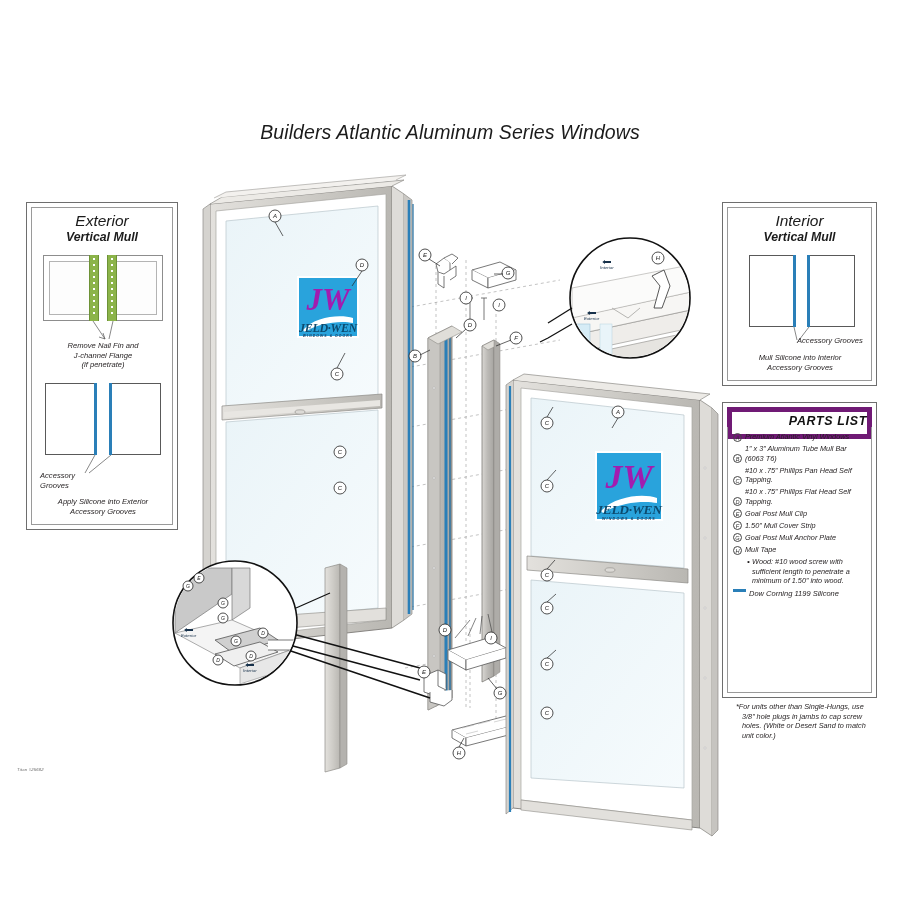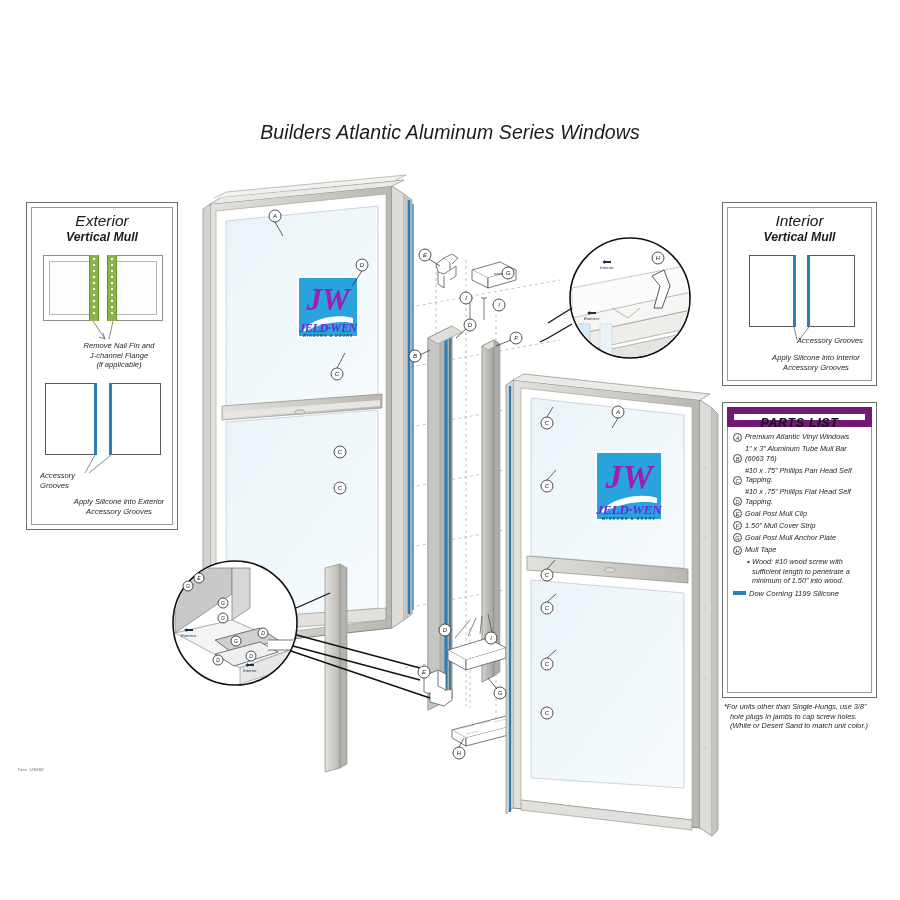--- a/index.html
+++ b/index.html
@@ -67,21 +67,20 @@
     font-size: 12.3px;
     color: #1b1b1b;
     margin-top: 0px;
     font-weight: 600;
   }
   .cap-text {
     text-align: center;
     font-size: 7.6px;
     line-height: 1.28;
     color: #231f20;
-    padding-left: 16px;
   }
   .cap-text-left {
     text-align: left;
     font-size: 7.6px;
     line-height: 1.28;
     color: #231f20;
   }
 
   
   .framepair { position: absolute; }
@@ -124,24 +123,24 @@
   }
 
   
   #interior-panel { left: 722px; top: 194px; width: 155px; height: 184px; }
 
   
   #parts-panel { left: 722px; top: 394px; width: 155px; height: 296px; }
   .parts-header {
     position: absolute;
     left: 4px; top: 4px; right: 4px;
-    height: 20px;
-    border: 7px solid #701a75;
-    box-sizing: border-box;
-    text-align: center;
+    height: 32px;
+    border: 5px solid #701a75;
+    box-sizing: border-box;
+    text-align: right;
     font-size: 12.4px;
     font-weight: 700;
     letter-spacing: 0.7px;
     line-height: 19px;
     color: #111;
   }
   .parts-body {
     position: absolute;
     left: 4px; top: 24px; right: 4px; bottom: 4px;
     border: 1px solid #9a9a9a;
@@ -181,39 +180,38 @@
   }
   .sub-dot {
     flex: 0 0 auto;
     width: 7px;
     text-align: center;
     font-size: 8px;
     line-height: 1.15;
   }
   .silicone-row {
     display: flex;
-    align-items: center;
     font-size: 7.5px;
     margin-top: 3px;
     color: #231f20;
   }
   .silicone-swatch {
     flex: 0 0 auto;
     width: 13px; height: 3.6px;
     background: #2a7fb8;
     margin-right: 3px;
   }
   #footnote {
     position: absolute;
     left: 724px; top: 694px; width: 152px;
     font-size: 7.3px;
     line-height: 1.33;
     color: #231f20;
   }
-  #footnote .fn-body { padding-left: 6px; text-indent: -6px; }
+  #footnote .fn-body { padding-left: 6px; text-indent: -6px; margin-left: 12px; }
 
   #doc-code {
     position: absolute;
     left: 17px; top: 759px;
     font-size: 4.2px;
     color: #6a6a6a;
     letter-spacing: 0.2px;
   }
 
   
@@ -236,21 +234,21 @@
     left: 0; right: 0;
     text-align: center;
     color: #a21caf;
     font-family: "Liberation Serif", serif;
     font-weight: 700;
   }
   .jw-brand {
     position: absolute;
     left: 0; right: 0;
     text-align: center;
-    color: #6d28d9;
+    color: #0c4a6e;
     font-family: "Liberation Serif", serif;
     font-weight: 700;
   }
   .jw-sub {
     position: absolute;
     left: 0; right: 0;
     text-align: center;
     color: #1b3a5c;
     font-family: "Liberation Sans", sans-serif;
     font-weight: 700;
@@ -627,21 +625,21 @@
       <div class="nailfin" style="left:64px; top:0; width:8px; height:66px;"></div>
     </div>
     <svg style="position:absolute; left:16px; top:118px; width:120px; height:22px;" viewBox="0 0 120 22">
       <path d="M50 0 L62 18" stroke="#555" stroke-width="0.7" fill="none"></path>
       <path d="M70 0 L66 18" stroke="#555" stroke-width="0.7" fill="none"></path>
       <path d="M62 18 L56 16 M62 18 L60 12" stroke="#555" stroke-width="0.7" fill="none"></path>
     </svg>
     <div class="cap-text" style="position:absolute; left:6px; top:138px; width:140px;">
       <div>Remove Nail Fin and</div>
       <div>J-channel Flange</div>
-      <div>(if applicable)</div>
+      <div>(if penetrate)</div>
     </div>
 
     <div class="framepair" style="left:18px; top:180px; width:116px; height:72px;">
       <div class="plainbox" style="left:0; top:0; width:52px; height:72px;"></div>
       <div class="groove" style="left:49px; top:0; height:72px;"></div>
       <div class="plainbox" style="left:64px; top:0; width:52px; height:72px;"></div>
       <div class="groove" style="left:64px; top:0; height:72px;"></div>
     </div>
     <svg style="position:absolute; left:18px; top:252px; width:116px; height:22px;" viewBox="0 0 116 22">
       <path d="M50 0 L40 18" stroke="#555" stroke-width="0.7" fill="none"></path>
@@ -668,21 +666,21 @@
       <div class="groove" style="left:44px; top:0; height:72px;"></div>
       <div class="plainbox" style="left:58px; top:0; width:48px; height:72px;"></div>
       <div class="groove" style="left:58px; top:0; height:72px;"></div>
     </div>
     <svg style="position:absolute; left:26px; top:124px; width:110px; height:16px;" viewBox="0 0 110 16">
       <path d="M45 0 L48 13" stroke="#555" stroke-width="0.7" fill="none"></path>
       <path d="M60 0 L50 13" stroke="#555" stroke-width="0.7" fill="none"></path>
     </svg>
     <div class="cap-text-left" style="position:absolute; left:74px; top:133px;">Accessory Grooves</div>
     <div class="cap-text" style="position:absolute; left:4px; top:150px; width:146px;">
-      <div>Apply Silicone into Interior</div>
+      <div>Mull Silicone into Interior</div>
       <div>Accessory Grooves</div>
     </div>
   </div>
 
   <div class="panel" id="parts-panel">
     <div class="parts-header">PARTS LIST</div>
     <div class="parts-body">
 
       <div class="part-row">
         <span class="bullet-letter">A</span>

